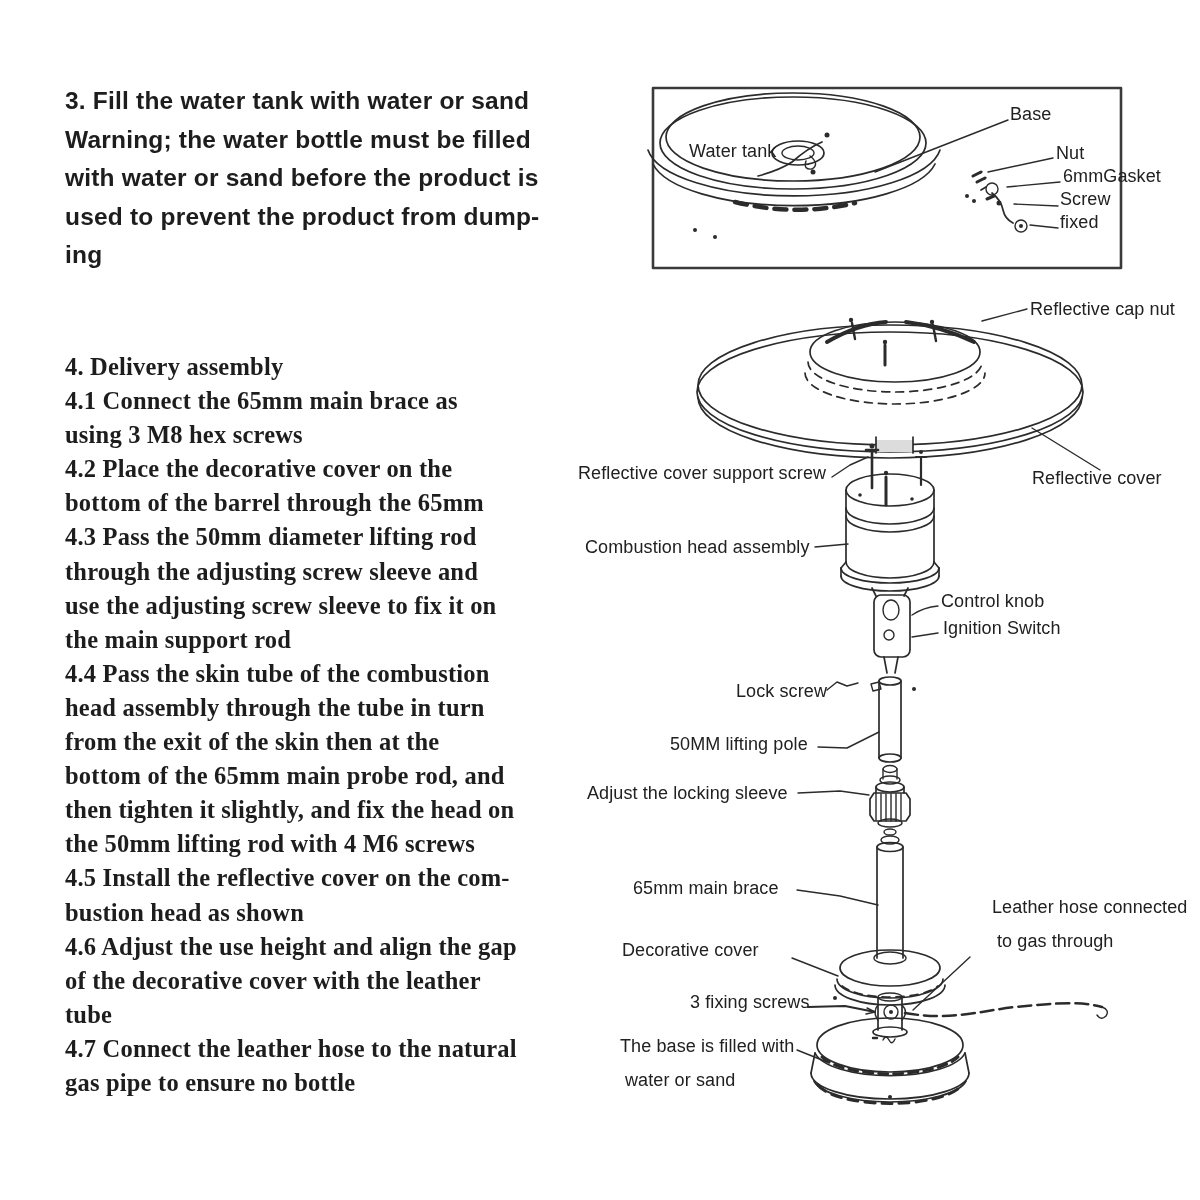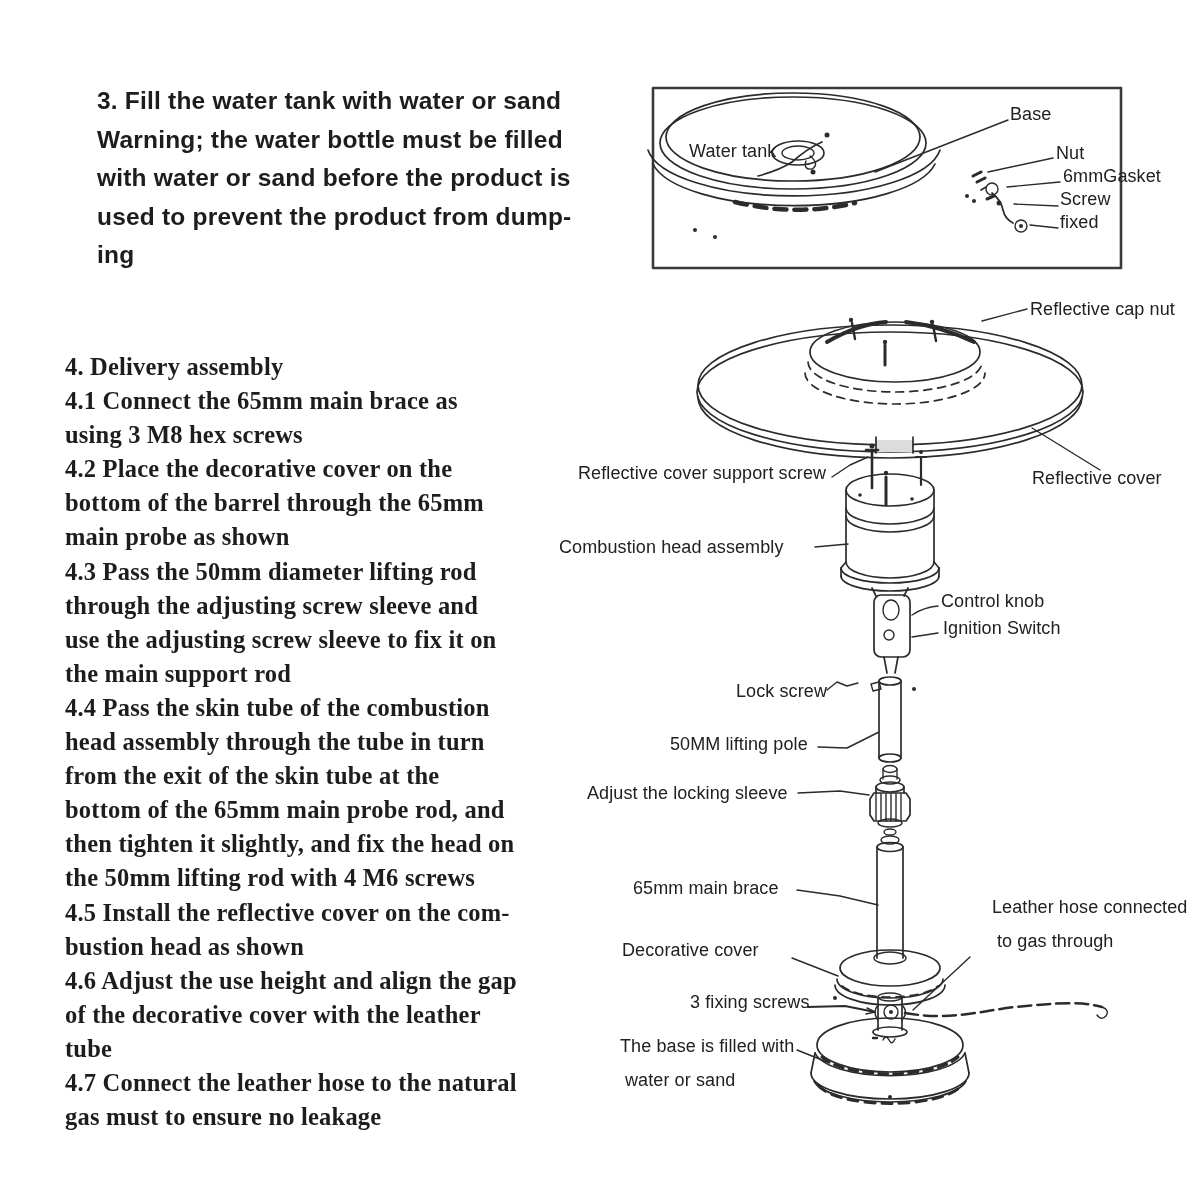--- a/index.html
+++ b/index.html
@@ -1,20 +1,20 @@
 <!DOCTYPE html>
 <html><head>
 <meta charset="utf-8">
 <style>
   html,body{margin:0;padding:0;background:#fff;}
   .page{position:relative;width:1200px;height:1200px;background:#ffffff;overflow:hidden;
         font-family:"Liberation Sans",sans-serif;color:#1d1d1d;}
   .para{position:absolute;left:65px;font-size:24.5px;font-weight:600;
         letter-spacing:0.2px;color:#1d1d1d;}
-  #para-3{top:82px;line-height:38.5px;margin-left:32px;}
+  #para-3{top:82px;line-height:38.5px;}
   #para-4{top:350px;line-height:34.1px;font-family:Liberation Serif, serif;}
   .tline{white-space:nowrap;}
   .dlabel{position:absolute;font-size:18px;font-weight:500;color:#212121;
           white-space:nowrap;letter-spacing:0.1px;}
   svg{position:absolute;}
   .sk{stroke:#2b2b2b;fill:none;stroke-width:1.7;stroke-linecap:round;stroke-linejoin:round;}
   .thin{stroke-width:1.4;}
   .thick{stroke-width:3;}
   .dash{stroke-dasharray:8 6;}
   .dot{fill:#2b2b2b;stroke:none;}
@@ -30,38 +30,37 @@
       <div class="tline">with water or sand before the product is</div>
       <div class="tline">used to prevent the product from dump-</div>
       <div class="tline">ing</div>
     </div>
   <div class="para" id="para-4">
       <div class="tline">4. Delivery assembly</div>
       <div class="tline">4.1 Connect the 65mm main brace as</div>
       <div class="tline">using 3 M8 hex screws</div>
       <div class="tline">4.2 Place the decorative cover on the</div>
       <div class="tline">bottom of the barrel through the 65mm</div>
-      <div class="tline">main probe as shown</div>
       <div class="tline">4.3 Pass the 50mm diameter lifting rod</div>
       <div class="tline">through the adjusting screw sleeve and</div>
       <div class="tline">use the adjusting screw sleeve to fix it on</div>
       <div class="tline">the main support rod</div>
       <div class="tline">4.4 Pass the skin tube of the combustion</div>
       <div class="tline">head assembly through the tube in turn</div>
-      <div class="tline">from the exit of the skin tube at the</div>
+      <div class="tline">from the exit of the skin then at the</div>
       <div class="tline">bottom of the 65mm main probe rod, and</div>
       <div class="tline">then tighten it slightly, and fix the head on</div>
       <div class="tline">the 50mm lifting rod with 4 M6 screws</div>
       <div class="tline">4.5 Install the reflective cover on the com-</div>
       <div class="tline">bustion head as shown</div>
       <div class="tline">4.6 Adjust the use height and align the gap</div>
       <div class="tline">of the decorative cover with the leather</div>
       <div class="tline">tube</div>
       <div class="tline">4.7 Connect the leather hose to the natural</div>
-      <div class="tline">gas must to ensure no leakage</div>
+      <div class="tline">gas pipe to ensure no bottle</div>
     </div>
 
   <svg style="left:640px;top:80px" width="560" height="200" viewBox="0 0 560 200">
     <g>
       <rect class="sk" x="13" y="8" width="468" height="180" style="stroke-width:2.6;stroke:#3a3a3a"></rect>
     </g>
     <g>
       <ellipse class="sk" cx="153" cy="57" rx="127" ry="44"></ellipse>
       <ellipse class="sk" cx="153" cy="63" rx="133" ry="46"></ellipse>
       <path class="sk" d="M 8,70 A 147 52 0 0 0 300,70"></path>
@@ -258,21 +257,21 @@
       <line class="sk" x1="313" y1="753" x2="317" y2="753" style="stroke-width:2.4"></line>
       <path class="sk thin" d="M 323,755 q 3,-6 6,0 q 3,6 6,-1"></path>
       <circle class="dot" cx="330" cy="812" r="2"></circle>
       <line class="sk thin" x1="237" y1="765" x2="267" y2="777"></line>
     </g>
   </svg>
 
   <div class="dlabel" style="left:1030px;top:299px">Reflective cap nut</div>
   <div class="dlabel" style="left:578px;top:463px">Reflective cover support screw</div>
   <div class="dlabel" style="left:1032px;top:468px">Reflective cover</div>
-  <div class="dlabel" style="left:559px;top:537px">Combustion head assembly</div>
+  <div class="dlabel" style="left:585px;top:537px">Combustion head assembly</div>
   <div class="dlabel" style="left:941px;top:591px">Control knob</div>
   <div class="dlabel" style="left:943px;top:618px">Ignition Switch</div>
   <div class="dlabel" style="left:736px;top:681px">Lock screw</div>
   <div class="dlabel" style="left:670px;top:734px">50MM lifting pole</div>
   <div class="dlabel" style="left:587px;top:783px">Adjust the locking sleeve</div>
   <div class="dlabel" style="left:633px;top:878px">65mm main brace</div>
   <div class="dlabel" style="left:992px;top:897px">Leather hose connected</div>
   <div class="dlabel" style="left:997px;top:931px">to gas through</div>
   <div class="dlabel" style="left:622px;top:940px">Decorative cover</div>
   <div class="dlabel" style="left:690px;top:992px">3 fixing screws</div>

